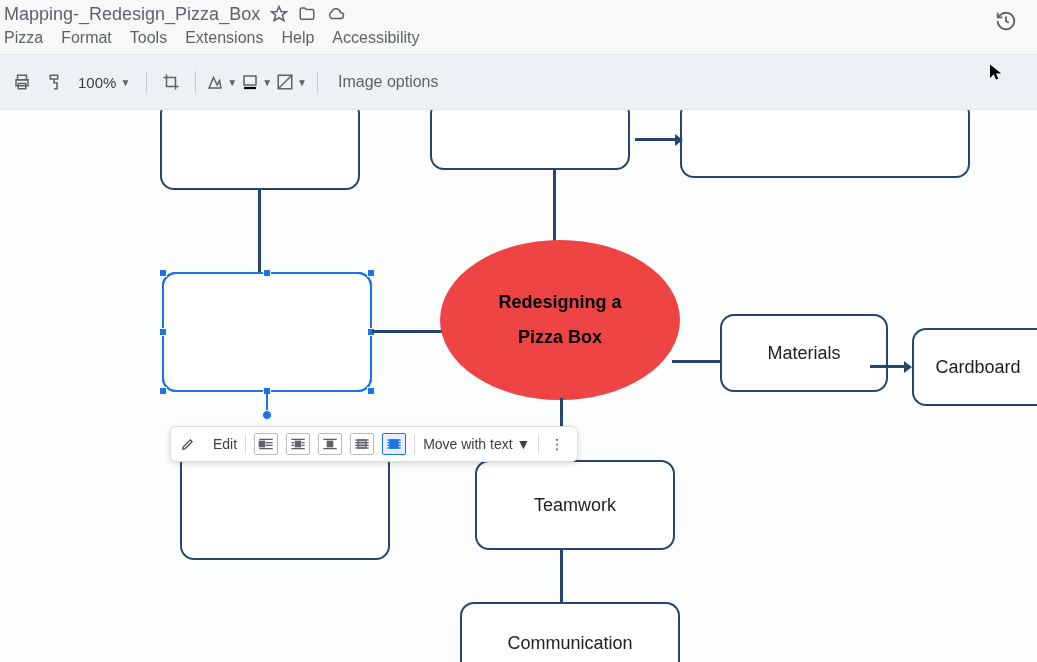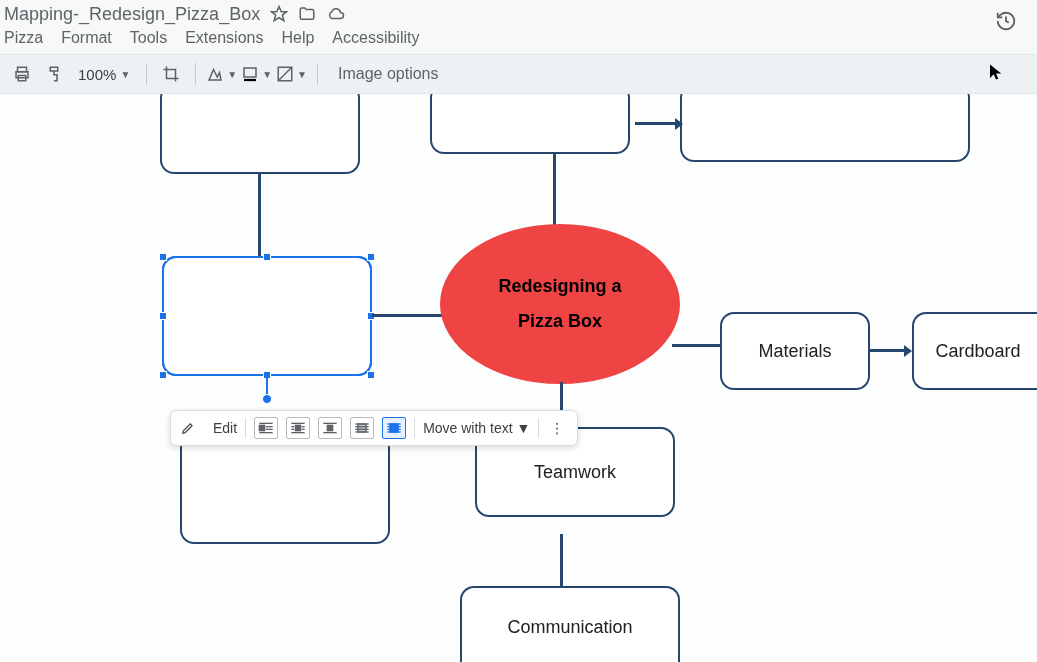--- a/index.html
+++ b/index.html
@@ -33,21 +33,21 @@
       top: 8px; right: 18px;
       width: 26px; height: 26px;
       display: flex; align-items: center; justify-content: center;
       color: #5f6368;
     }
 
     .toolbar {
       display: flex;
       align-items: center;
       gap: 4px;
-      height: 40px;
+      height: 56px;
       padding: 0 8px;
       background: #eef1f4;
       border-top: 1px solid #e3e6e8;
       border-bottom: 1px solid #e3e6e8;
       position: relative;
     }
     .toolbar .tbtn {
       min-width: 28px; height: 28px;
       display: inline-flex; align-items: center; justify-content: center;
       border-radius: 4px;
@@ -279,34 +279,34 @@
 
   <div class="connector" style="left:372px; top:220px; width:80px; height:3px;"></div>
 
   <div class="center-oval">
     <span>Redesigning a</span>
     <span>Pizza Box</span>
   </div>
 
   <div class="connector" style="left:672px; top:250px; width:50px; height:3px;"></div>
 
-  <div class="node-box" style="left:720px; top:218px; width:150px; height:78px;">
+  <div class="node-box" style="left:720px; top:204px; width:168px; height:78px;">
     <span>Materials</span>
   </div>
 
   <div class="connector" style="left:870px; top:255px; width:36px; height:3px;"></div>
   <div class="arrowhead" style="left:904px; top:251px; border-left:8px solid #26466d;"></div>
 
   <div class="node-box" style="left:912px; top:218px; width:130px; height:78px; border-right:none; border-top-right-radius:0; border-bottom-right-radius:0;">
     <span>Cardboard</span>
   </div>
 
   <div class="connector" style="left:560px; top:288px; width:3px; height:64px;"></div>
 
-  <div class="node-box" style="left:475px; top:333px; width:200px; height:90px;">
+  <div class="node-box" style="left:475px; top:350px; width:200px; height:90px;">
     <span>Teamwork</span>
   </div>
 
   <div class="connector" style="left:560px; top:440px; width:3px; height:52px;"></div>
 
   <div class="node-box" style="left:460px; top:492px; width:220px; height:80px; border-bottom:none; border-bottom-left-radius:0; border-bottom-right-radius:0;">
     <span>Communication</span>
   </div>
 
   <div class="node-box" style="left:180px; top:340px; width:210px; height:110px;"></div>

